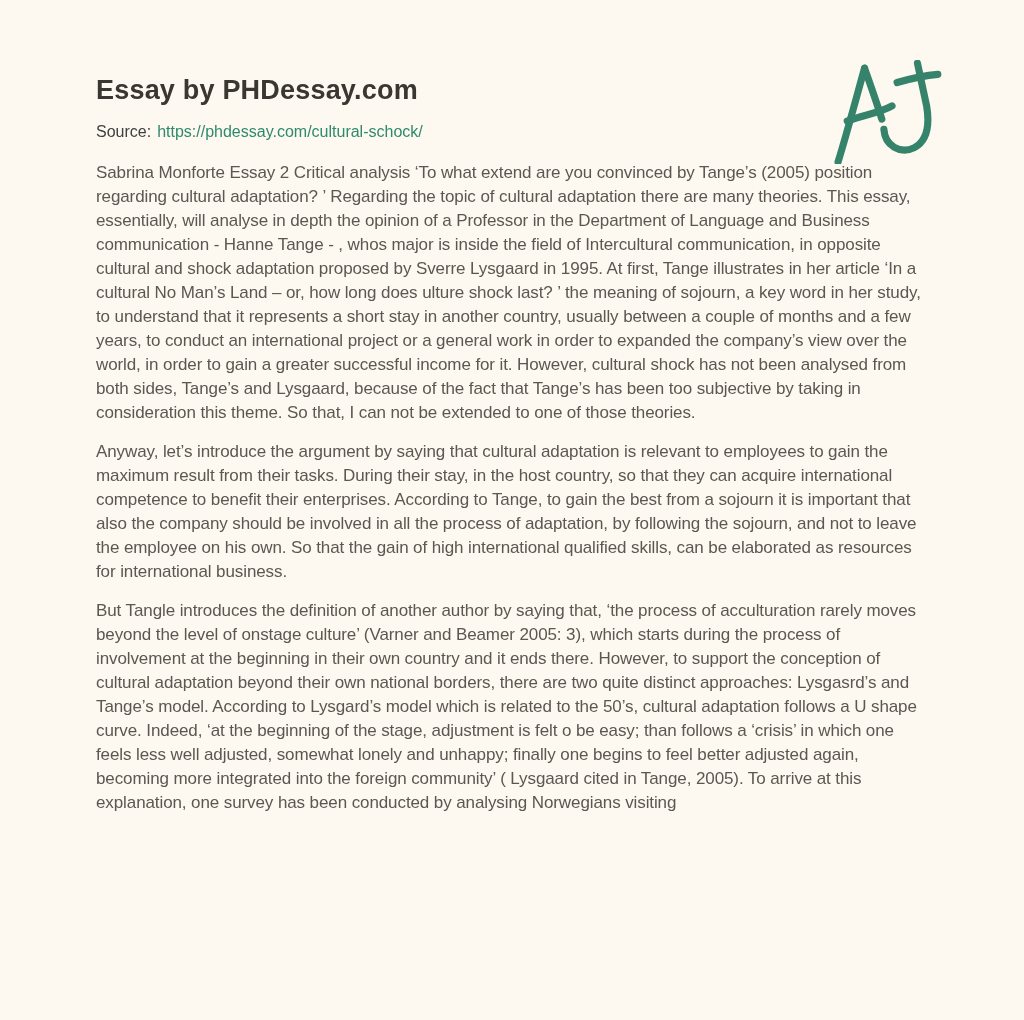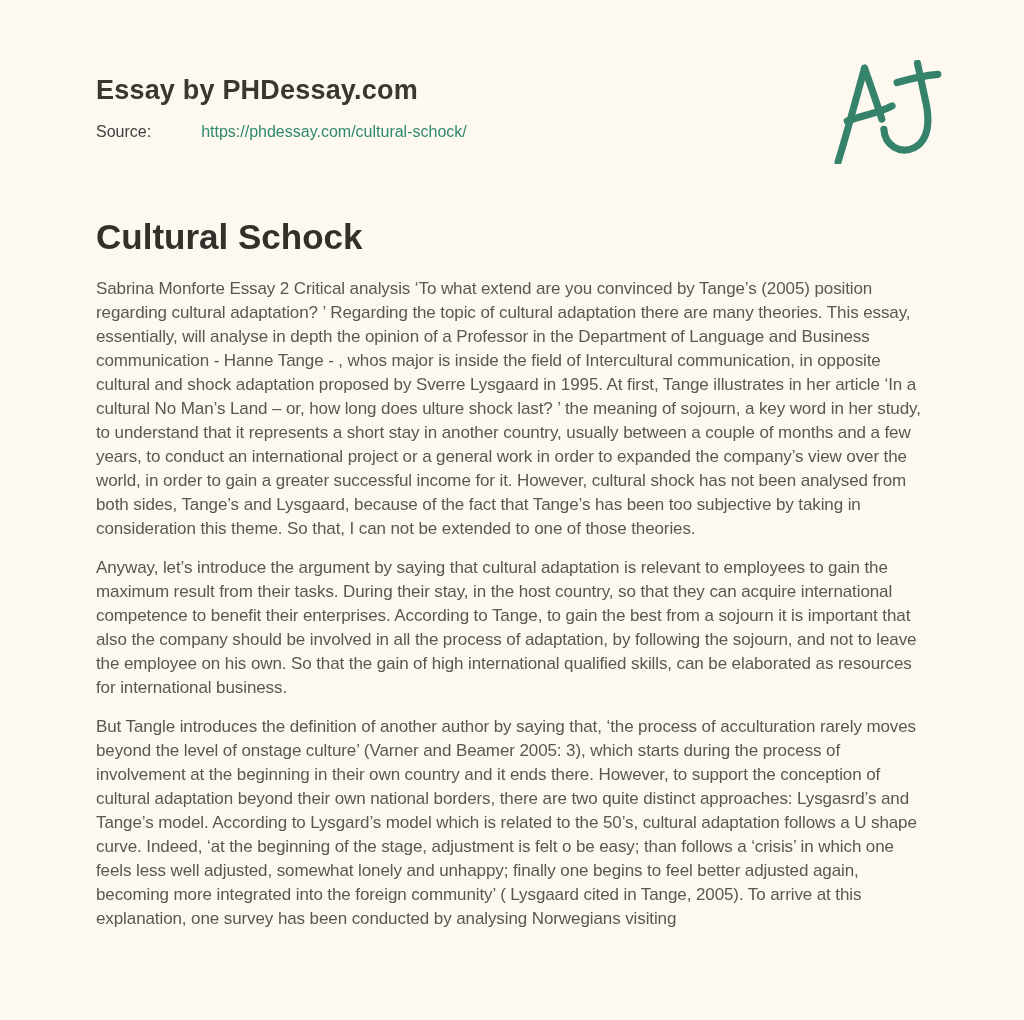--- a/index.html
+++ b/index.html
@@ -33,21 +33,20 @@
     font-size: 16px;
     line-height: 22px;
   }
   .source-label {
     color: #404040;
     margin-right: 6px;
   }
   .source-link {
     color: #2e8a6c;
     text-decoration: none;
-    margin-left: 44px;
   }
   .logo-icon {
     position: absolute;
     top: 60px;
     right: 76px;
     width: 114px;
     height: 104px;
     color: #35836b;
   }
   .logo-icon svg {
@@ -89,21 +88,20 @@
         <path d="M4,100 C13,71 23,33 30,8"></path>
         <path d="M30,8 C35,22 42,42 47,58"></path>
         <path d="M13,60 C28,54 45,52 57,45"></path>
         <path d="M62,22 C76,18 90,15 102,14"></path>
         <path d="M82,3 C85,17 88,31 91,45 C94,63 92,79 79,86 C65,93 50,84 49,68"></path>
       </svg>
     </div>
   </header>
 
   <main>
-    <h1 class="essay-title">Cultural Schock</h1>
     <div class="content">
       <p>Sabrina Monforte Essay 2 Critical analysis ‘To what extend are you convinced by Tange’s (2005) position regarding cultural adaptation? ’ Regarding the topic of cultural adaptation there are many theories. This essay, essentially, will analyse in depth the opinion of a Professor in the Department of Language and Business communication - Hanne Tange - , whos major is inside the field of Intercultural communication, in opposite cultural and shock adaptation proposed by Sverre Lysgaard in 1995. At first, Tange illustrates in her article ‘In a cultural No Man’s Land – or, how long does ulture shock last? ’ the meaning of sojourn, a key word in her study, to understand that it represents a short stay in another country, usually between a couple of months and a few years, to conduct an international project or a general work in order to expanded the company’s view over the world, in order to gain a greater successful income for it. However, cultural shock has not been analysed from both sides, Tange’s and Lysgaard, because of the fact that Tange’s has been too subjective by taking in consideration this theme. So that, I can not be extended to one of those theories.</p>
       <p>Anyway, let’s introduce the argument by saying that cultural adaptation is relevant to employees to gain the maximum result from their tasks. During their stay, in the host country, so that they can acquire international competence to benefit their enterprises. According to Tange, to gain the best from a sojourn it is important that also the company should be involved in all the process of adaptation, by following the sojourn, and not to leave the employee on his own. So that the gain of high international qualified skills, can be elaborated as resources for international business.</p>
       <p>But Tangle introduces the definition of another author by saying that, ‘the process of acculturation rarely moves beyond the level of onstage culture’ (Varner and Beamer 2005: 3), which starts during the process of involvement at the beginning in their own country and it ends there. However, to support the conception of cultural adaptation beyond their own national borders, there are two quite distinct approaches: Lysgasrd’s and Tange’s model. According to Lysgard’s model which is related to the 50’s, cultural adaptation follows a U shape curve. Indeed, ‘at the beginning of the stage, adjustment is felt o be easy; than follows a ‘crisis’ in which one feels less well adjusted, somewhat lonely and unhappy; finally one begins to feel better adjusted again, becoming more integrated into the foreign community’ ( Lysgaard cited in Tange, 2005). To arrive at this explanation, one survey has been conducted by analysing Norwegians visiting</p>
     </div>
   </main>
 
 </div>
 
 </body></html>

